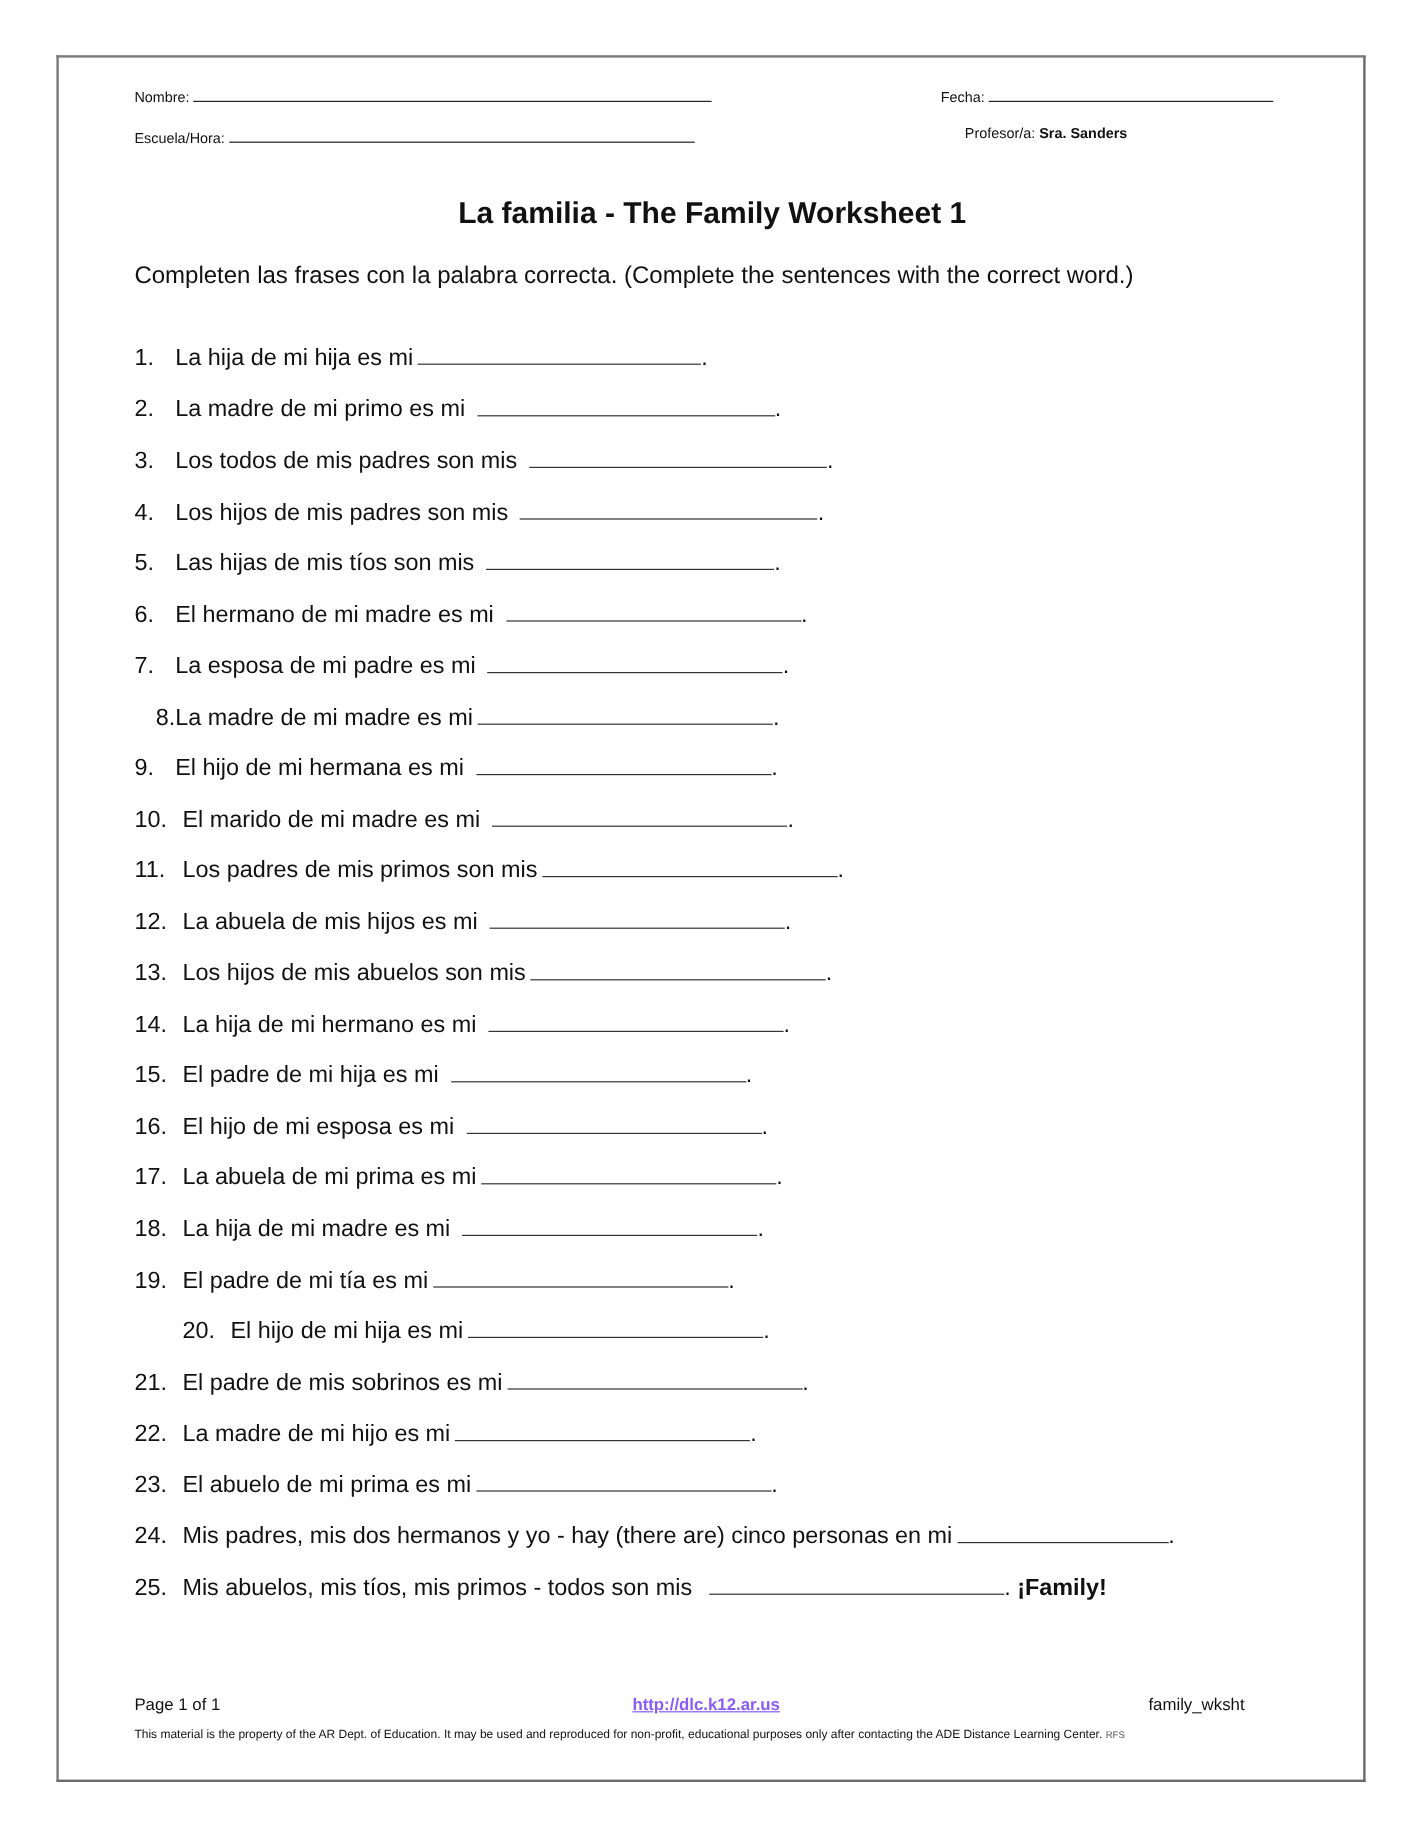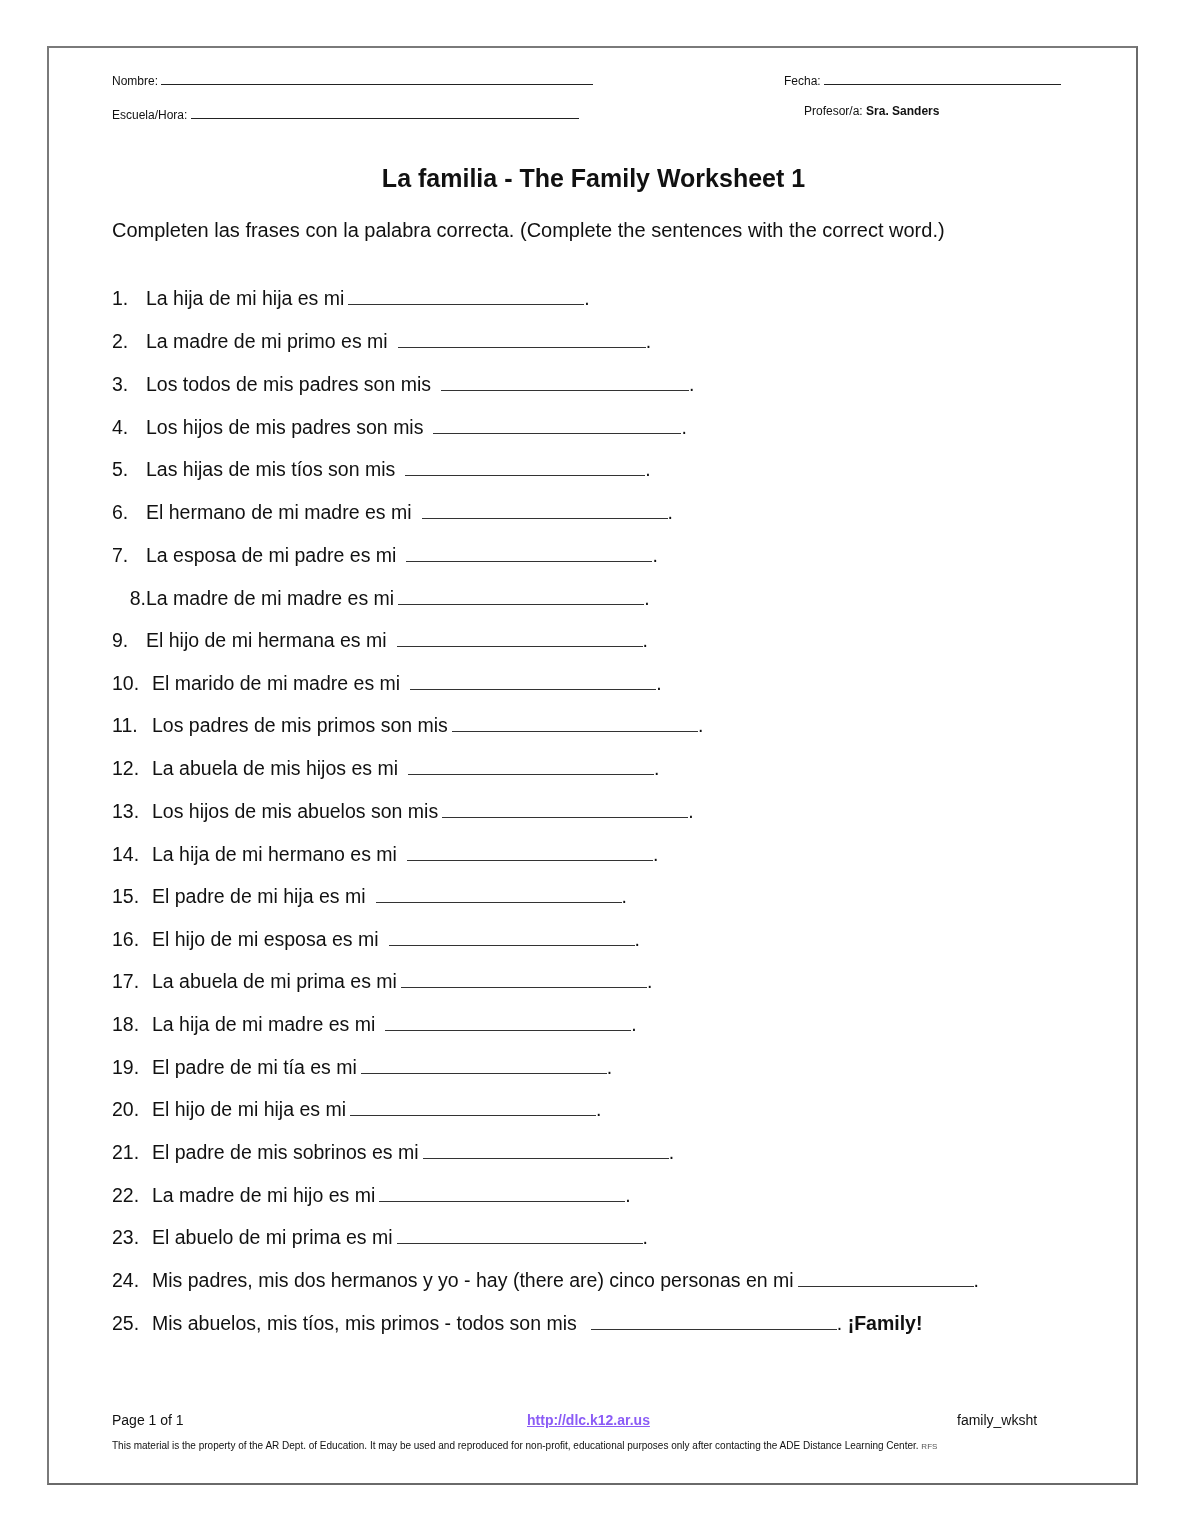--- a/index.html
+++ b/index.html
@@ -60,21 +60,21 @@
     <div class="q" style="top: 672px;"><span class="num" style="width:40px">10.</span><span>El marido de mi madre es mi</span><span class="blank" style="width:246px; margin-left:10px"></span><span>.</span></div>
     <div class="q" style="top: 714px;"><span class="num" style="width:40px">11.</span><span>Los padres de mis primos son mis</span><span class="blank" style="width:246px; margin-left:4px"></span><span>.</span></div>
     <div class="q" style="top: 757px;"><span class="num" style="width:40px">12.</span><span>La abuela de mis hijos es mi</span><span class="blank" style="width:246px; margin-left:10px"></span><span>.</span></div>
     <div class="q" style="top: 800px;"><span class="num" style="width:40px">13.</span><span>Los hijos de mis abuelos son mis</span><span class="blank" style="width:246px; margin-left:4px"></span><span>.</span></div>
     <div class="q" style="top: 843px;"><span class="num" style="width:40px">14.</span><span>La hija de mi hermano es mi</span><span class="blank" style="width:246px; margin-left:10px"></span><span>.</span></div>
     <div class="q" style="top: 885px;"><span class="num" style="width:40px">15.</span><span>El padre de mi hija es mi</span><span class="blank" style="width:246px; margin-left:10px"></span><span>.</span></div>
     <div class="q" style="top: 928px;"><span class="num" style="width:40px">16.</span><span>El hijo de mi esposa es mi</span><span class="blank" style="width:246px; margin-left:10px"></span><span>.</span></div>
     <div class="q" style="top: 970px;"><span class="num" style="width:40px">17.</span><span>La abuela de mi prima es mi</span><span class="blank" style="width:246px; margin-left:4px"></span><span>.</span></div>
     <div class="q" style="top: 1013px;"><span class="num" style="width:40px">18.</span><span>La hija de mi madre es mi</span><span class="blank" style="width:246px; margin-left:10px"></span><span>.</span></div>
     <div class="q" style="top: 1056px;"><span class="num" style="width:40px">19.</span><span>El padre de mi tía es mi</span><span class="blank" style="width:246px; margin-left:4px"></span><span>.</span></div>
-    <div class="q" style="top: 1098px;"><span class="num" style="width:40px">20.</span><span>El hijo de mi hija es mi</span><span class="blank" style="width:246px; margin-left:4px"></span><span>.</span></div>
+    <div class="q" style="top: 1098px; margin-left: 40px;"><span class="num" style="width:40px">20.</span><span>El hijo de mi hija es mi</span><span class="blank" style="width:246px; margin-left:4px"></span><span>.</span></div>
     <div class="q" style="top: 1141px;"><span class="num" style="width:40px">21.</span><span>El padre de mis sobrinos es mi</span><span class="blank" style="width:246px; margin-left:4px"></span><span>.</span></div>
     <div class="q" style="top: 1184px;"><span class="num" style="width:40px">22.</span><span>La madre de mi hijo es mi</span><span class="blank" style="width:246px; margin-left:4px"></span><span>.</span></div>
     <div class="q" style="top: 1226px;"><span class="num" style="width:40px">23.</span><span>El abuelo de mi prima es mi</span><span class="blank" style="width:246px; margin-left:4px"></span><span>.</span></div>
     <div class="q" style="top: 1269px;"><span class="num" style="width:40px">24.</span><span>Mis padres, mis dos hermanos y yo - hay (there are) cinco personas en mi</span><span class="blank" style="width:176px; margin-left:4px"></span><span>.</span></div>
     <div class="q" style="top: 1312px;"><span class="num" style="width:40px">25.</span><span>Mis abuelos, mis tíos, mis primos - todos son mis</span><span class="blank" style="width:246px; margin-left:14px"></span><span>.</span> <span class="bold">¡Family!</span></div>
   </div>
 
 <div class="foot" style="left:112px; top:1412px;">Page 1 of 1</div>
 <div class="foot" style="left:527px; top:1412px;">
   <a>http://dlc.k12.ar.us</a>

